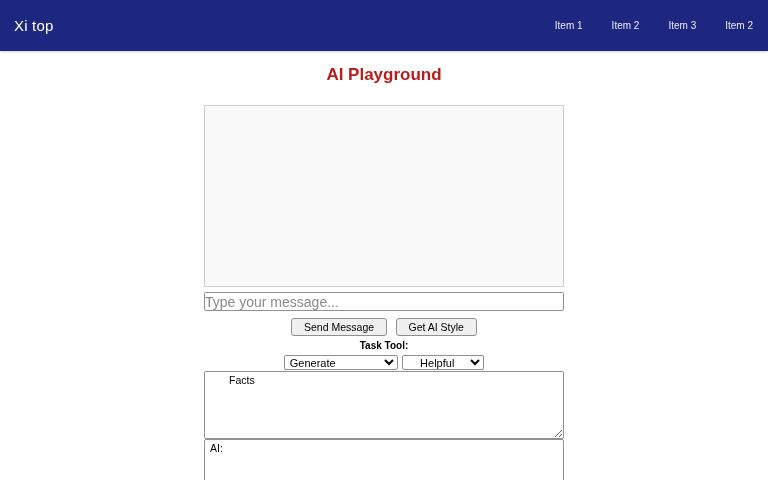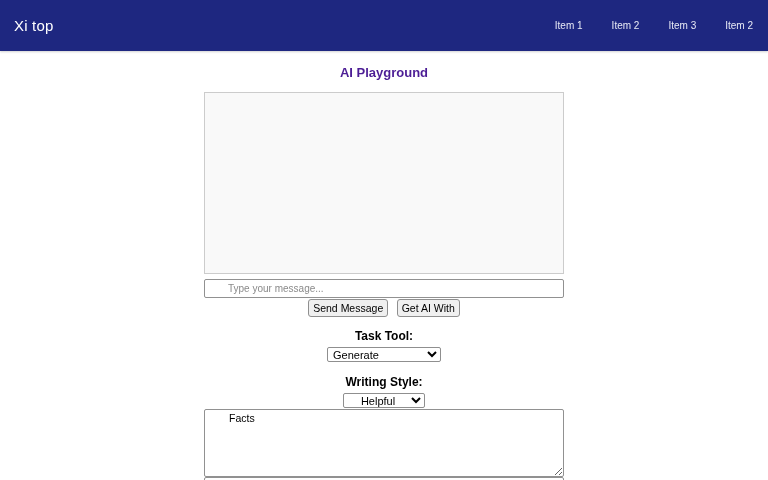--- a/index.html
+++ b/index.html
@@ -33,63 +33,64 @@
     text-decoration: none;
     cursor: pointer;
   }
   
   .main {
     width: 360px;
     margin: 0 auto;
     text-align: center;
   }
   .page-title {
-    font-size: 13px;
+    font-size: 17px;
     font-weight: bold;
-    color: #4c1d95;
-    margin: 14px 0 12px;
+    color: #b91c1c;
+    margin: 14px 0 20px;
   }
   .chat-box {
     width: 100%;
     height: 182px;
     border: 1px solid #cccccc;
     background: #f9f9f9;
     margin-bottom: 5px;
   }
   .message-input {
     display: block;
     width: 100%;
     height: 19px;
     font-family: inherit;
-    font-size: 10px;
-    padding: 2px 23px;
+    font-size: 14px;
+    padding: 2px 0;
     border: 1px solid #919191;
     border-radius: 2px;
     text-align: left;
     color: #000;
+    margin-bottom: 6px;
   }
   .message-input::placeholder { color: #8a8a8a; }
   .button-row { margin-bottom: 4px; }
   .btn {
     font-family: inherit;
     font-size: 10.5px;
     color: #000;
     background: #f0f0f0;
     border: 1px solid #8f8f8f;
     border-radius: 3px;
-    padding: 2px 4px;
+    padding: 2px 12px;
     margin: 0 2px;
     cursor: pointer;
   }
   .field-label {
     display: block;
-    font-size: 12px;
+    font-size: 10px;
     font-weight: bold;
     color: #000;
-    margin: 12px 0 2px;
+    margin: 4px 0 2px;
   }
   .field-label.gap-top { margin-top: 7px; }
   select {
     font-family: inherit;
     font-size: 11px;
     height: 15px;
     border: 1px solid #8f8f8f;
     border-radius: 2px;
     background: #ffffff;
     color: #000;
@@ -128,29 +129,28 @@
 
 <main class="main">
   <h1 class="page-title">AI Playground</h1>
 
   <div class="chat-box"></div>
 
   <input class="message-input" type="text" placeholder="Type your message..." style="">
 
   <div class="button-row">
     <button class="btn">Send Message</button>
-    <button class="btn">Get AI With</button>
+    <button class="btn">Get AI Style</button>
   </div>
 
   <label class="field-label">Task Tool:</label>
   <select class="task-tool-select">
     <option selected="">Generate</option>
   </select>
 
-  <label class="field-label">Writing Style:</label>
   <select class="writing-style-select">
     <option selected="">Helpful</option>
   </select>
 
   <textarea class="instruction-textarea" style="">Facts</textarea>
 
   <textarea class="start-textarea" style="">AI:</textarea>
 </main>
 
 </body></html>

